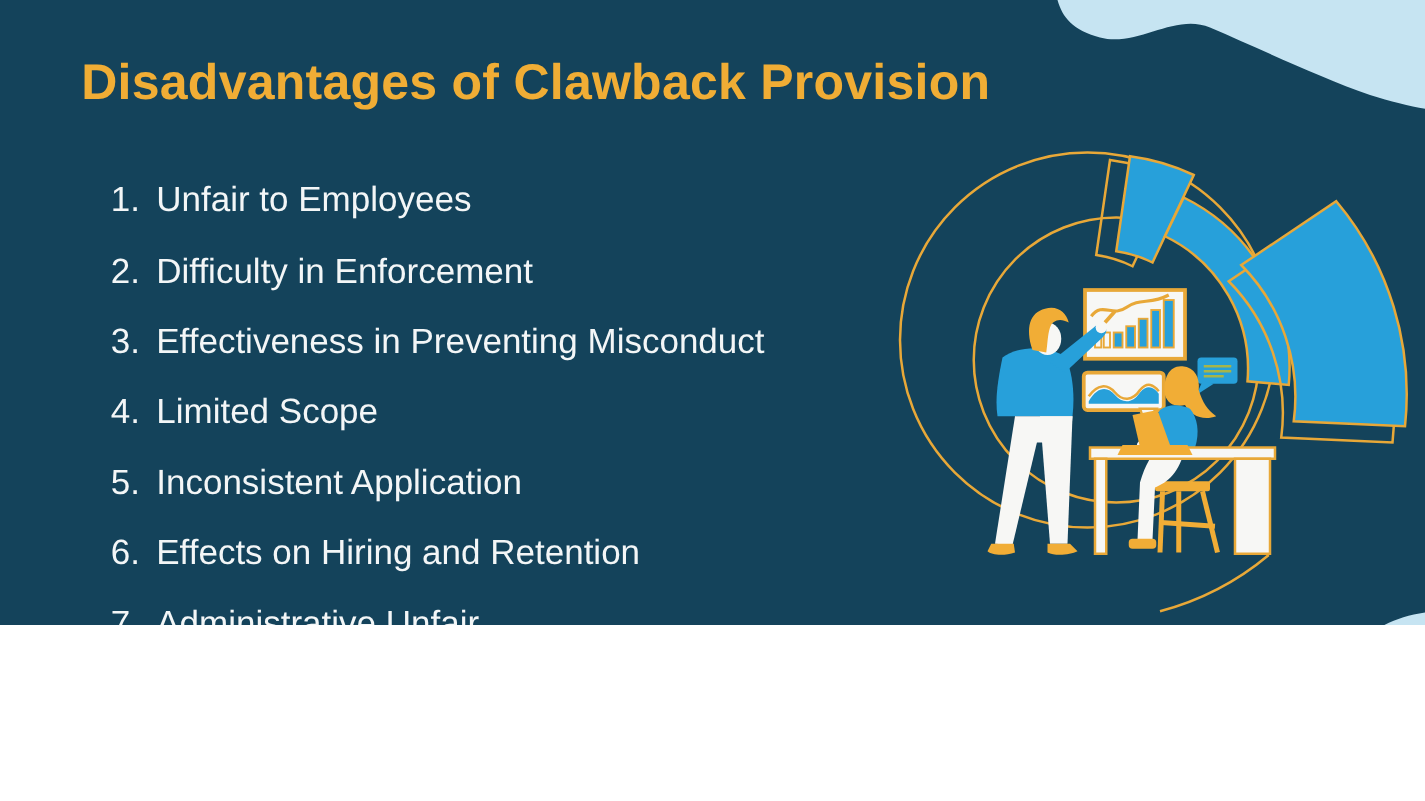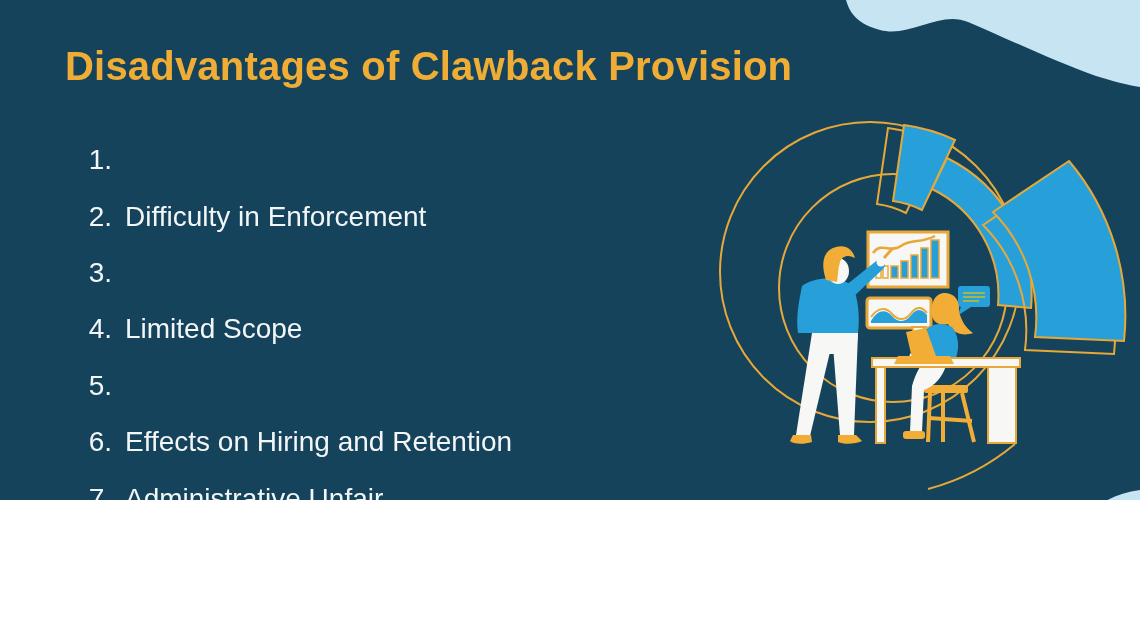--- a/index.html
+++ b/index.html
@@ -43,34 +43,37 @@
   <svg class="blob-layer" viewBox="0 0 1140 641" aria-hidden="true">
     <path d="M 846,0 C 850,14 858,24 880,30 C 910,38 940,10 968,22 C 1010,40 1056,62 1096,76 C 1112,81 1128,85 1140,87 L 1140,0 Z" fill="#C6E4F2"></path>
     <path d="M 1140,641 L 1140,490 C 1112,494 1094,506 1072,526 C 1040,556 1020,592 975,598 C 935,603 900,568 856,566 C 816,564 782,598 762,641 Z" fill="#C6E4F2"></path>
   </svg>
 
   <h1 class="title">Disadvantages of Clawback Provision</h1>
 
   <ol class="list">
     <li>
         <span class="num">1.</span>
+        <span>Unfair to Employees</span>
       </li>
     <li>
         <span class="num">2.</span>
         <span>Difficulty in Enforcement</span>
       </li>
     <li>
         <span class="num">3.</span>
+        <span>Effectiveness in Preventing Misconduct</span>
       </li>
     <li>
         <span class="num">4.</span>
         <span>Limited Scope</span>
       </li>
     <li>
         <span class="num">5.</span>
+        <span>Inconsistent Application</span>
       </li>
     <li>
         <span class="num">6.</span>
         <span>Effects on Hiring and Retention</span>
       </li>
     <li>
         <span class="num">7.</span>
         <span>Administrative Unfair</span>
       </li>
   </ol>

